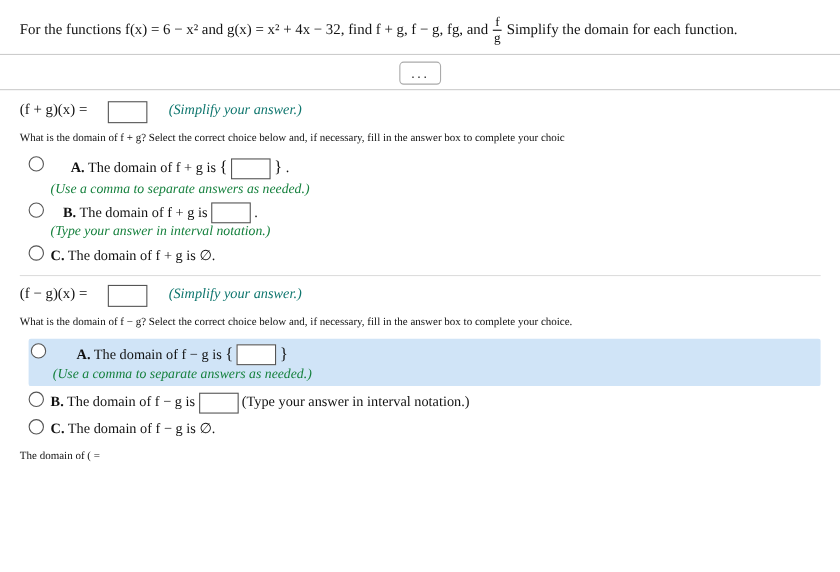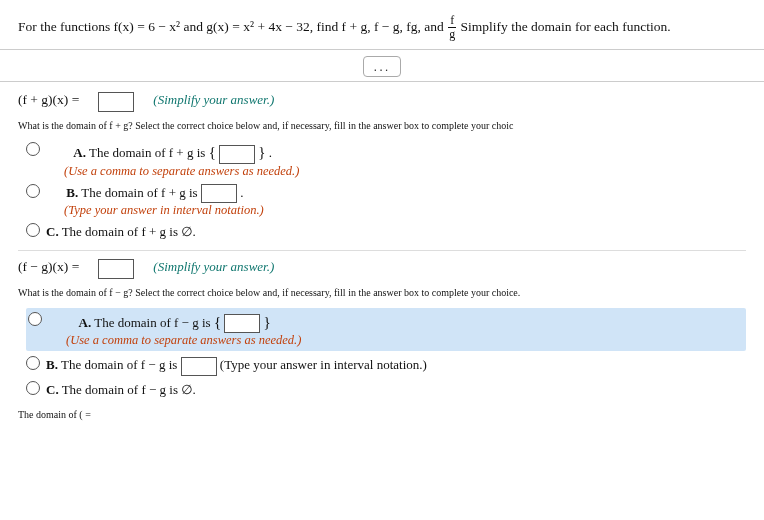--- a/index.html
+++ b/index.html
@@ -90,23 +90,22 @@
       justify-content: center;
       flex-shrink: 0;
       margin-top: 1px;
       background: #fff;
       cursor: pointer;
     }
     .option-text {
       line-height: 1.5;
     }
     .option-sub {
-      margin-left: 18px;
       font-size: 12.5px;
-      color: #c2410c;
+      color: #15803d;
       font-style: italic;
     }
     .bold-letter {
       font-weight: bold;
       font-size: 13px;
     }
     .section-divider {
       border: none;
       border-top: 1px solid #ddd;
       margin: 8px 0;

